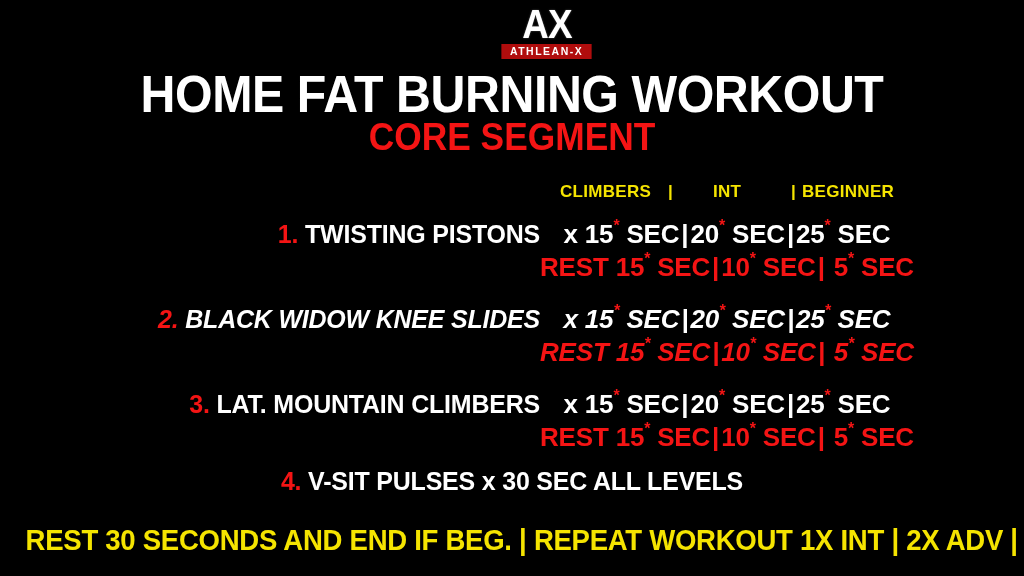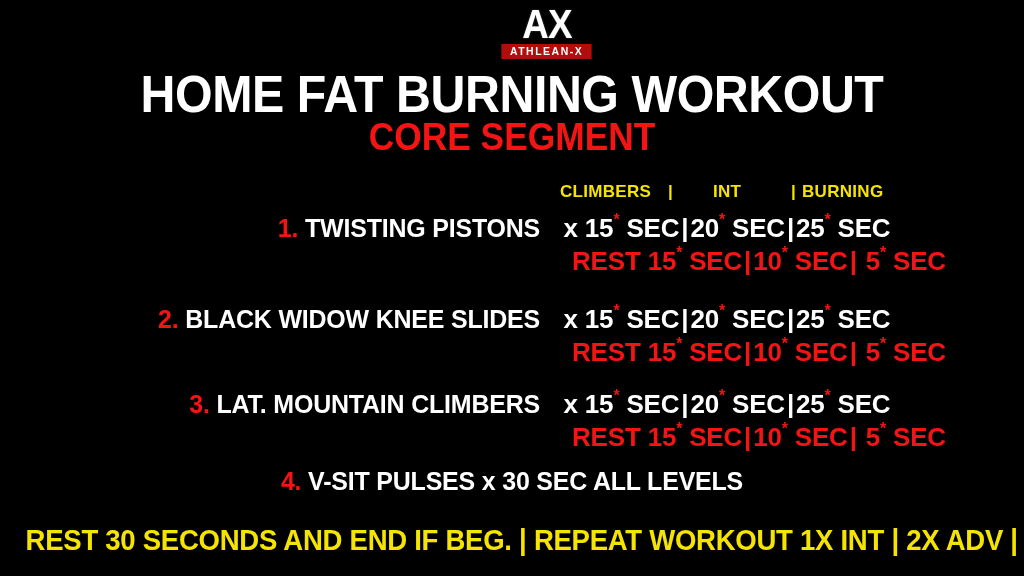--- a/index.html
+++ b/index.html
@@ -135,21 +135,21 @@
     left: 540px;
     width: 374px;
     text-align: center;
     font-weight: bold;
     font-size: 26px;
     line-height: 30px;
     letter-spacing: -0.2px;
     white-space: nowrap;
   }
   .work-line { color: #ffffff; top: 0px; }
-  .rest-line { color: #f41414; top: 33px; margin-left: 32px; }
+  .rest-line { color: #f41414; top: 33px; }
   .ast {
     color: #f41414;
     font-size: 16px;
     font-weight: bold;
     vertical-align: super;
     line-height: 0;
     position: relative;
     top: -2px;
     left: 0px;
   }
@@ -197,45 +197,45 @@
   </div>
 
   <div class="title-main">HOME FAT BURNING WORKOUT</div>
   <div class="title-sub">CORE SEGMENT</div>
 
   <div class="col-headers">
     <span class="h-beg">CLIMBERS</span>
     <span class="h-p1">|</span>
     <span class="h-int">INT</span>
     <span class="h-p2">|</span>
-    <span class="h-adv">BURNING</span>
-  </div>
-
-  <div class="row" style="top:213px;">
+    <span class="h-adv">BEGINNER</span>
+  </div>
+
+  <div class="row" style="top:219px;">
     <div class="row-name">
       <span class="row-num">1.</span>
       <span>TWISTING PISTONS</span>
     </div>
     <div class="work-line">
       <span>x</span>
       <span>15</span><span class="ast">*</span>
       <span>SEC</span><span class="sep">|</span><span>20</span><span class="ast">*</span>
       <span>SEC</span><span class="sep">|</span><span>25</span><span class="ast">*</span>
       <span>SEC</span>
     </div>
     <div class="rest-line">
       <span>REST</span>
       <span>15</span><span class="ast">*</span>
       <span>SEC</span><span class="sep">|</span><span>10</span><span class="ast">*</span>
       <span>SEC</span><span class="sep">|</span>&nbsp;<span>5</span><span class="ast">*</span>
       <span>SEC</span>
     </div>
   </div>
 
-  <div class="row" style="top:304px;">
+  <div class="row" style="top:304px;font-style:italic;">
     <div class="row-name">
       <span class="row-num">2.</span>
       <span>BLACK WIDOW KNEE SLIDES</span>
     </div>
     <div class="work-line">
       <span>x</span>
       <span>15</span><span class="ast">*</span>
       <span>SEC</span><span class="sep">|</span><span>20</span><span class="ast">*</span>
       <span>SEC</span><span class="sep">|</span><span>25</span><span class="ast">*</span>
       <span>SEC</span>

